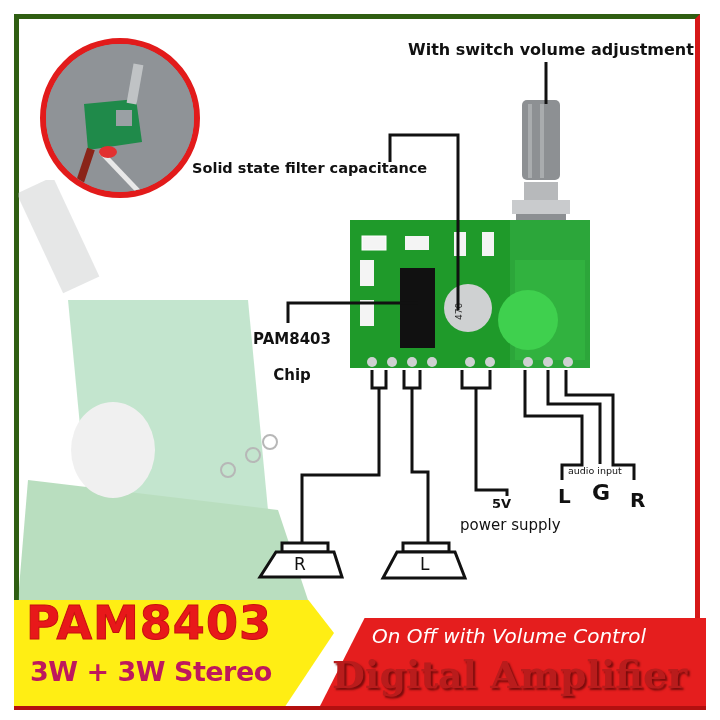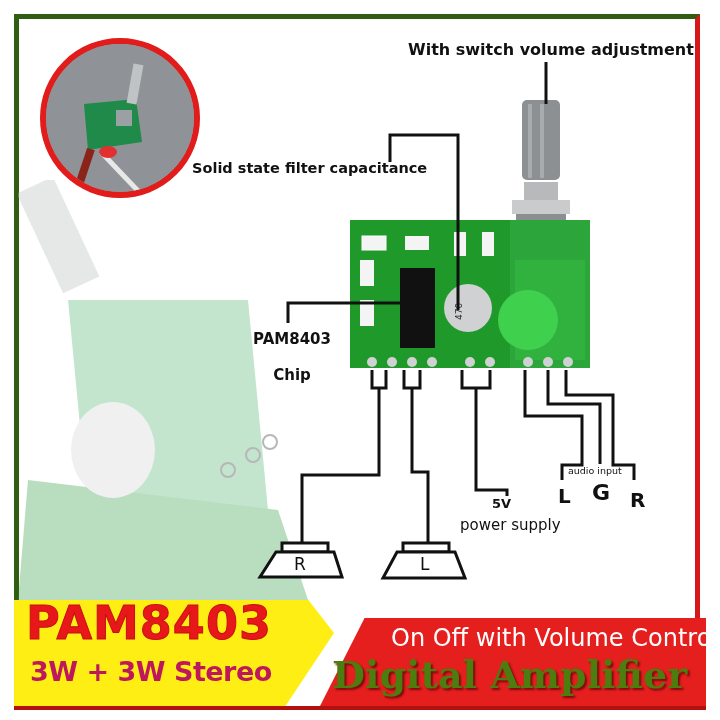--- a/index.html
+++ b/index.html
@@ -47,26 +47,26 @@
     .brand {
       position: absolute; left: 26px; top: 596px; font-size: 46px; font-weight: 900;
       color: #e8181a; letter-spacing: 1px; font-family: "DejaVu Sans", sans-serif;
       -webkit-text-stroke: 1px #c50f10;
     }
     .power {
       position: absolute; left: 30px; top: 656px; font-size: 27px; font-weight: bold;
       color: #be185d; font-family: "DejaVu Sans", sans-serif; letter-spacing: -0.5px;
     }
     .tagline {
-      position: absolute; left: 391px; top: 624px; font-size: 24px; 
+      position: absolute; left: 372px; top: 624px; font-size: 20px; font-style: italic;
       color: #ffffff; font-family: "DejaVu Sans", sans-serif;
     }
     .title {
       position: absolute; left: 332px; top: 652px; font-size: 38px; font-weight: bold;
-      color: #4d7c0f; font-family: "DejaVu Serif", serif;
+      color: #b91c1c; font-family: "DejaVu Serif", serif;
       text-shadow: 2px 2px 2px #7a0c0c;
     }
   </style>
 </head>
 <body>
 
 <div class="frame"></div>
 
 <svg class="bg-board" viewBox="0 0 290 420">
   <rect x="20" y="0" width="40" height="110" fill="#b9bcbd" transform="rotate(-25 40 55)"></rect>

